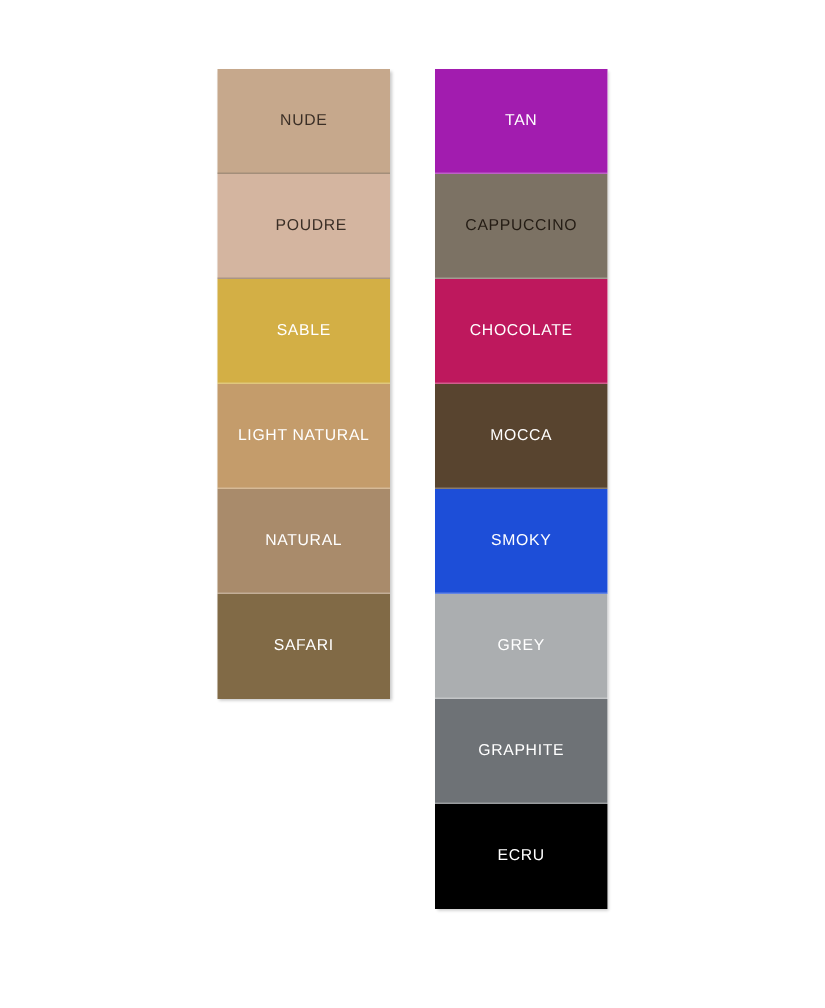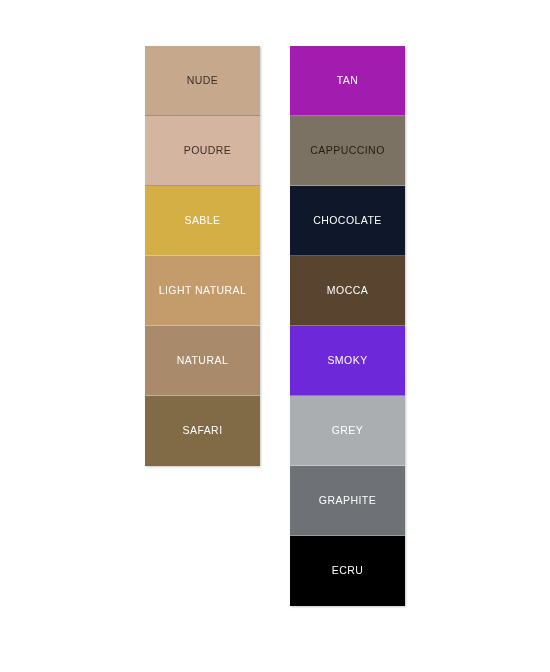--- a/index.html
+++ b/index.html
@@ -85,27 +85,27 @@
     </div>
   </div>
 
   <div class="swatch-column">
     <div class="swatch" style="background-color: #a21caf;">
       <span class="swatch-label" style="color: rgb(255, 255, 255);">TAN</span>
     </div>
     <div class="swatch" style="background-color: rgb(124, 114, 100);">
       <span class="swatch-label" style="color: rgb(36, 28, 20);">CAPPUCCINO</span>
     </div>
-    <div class="swatch" style="background-color: #0f172a;">
+    <div class="swatch" style="background-color: #be185d;">
       <span class="swatch-label" style="color: rgb(255, 255, 255);">CHOCOLATE</span>
     </div>
     <div class="swatch" style="background-color: rgb(88, 68, 47);">
       <span class="swatch-label" style="color: rgb(255, 255, 255);">MOCCA</span>
     </div>
-    <div class="swatch" style="background-color: #6d28d9;">
+    <div class="swatch" style="background-color: #1d4ed8;">
       <span class="swatch-label" style="color: rgb(255, 255, 255);">SMOKY</span>
     </div>
     <div class="swatch" style="background-color: rgb(171, 174, 176); justify-content: center;">
       <span class="swatch-label" style="color: rgb(255, 255, 255);">GREY</span>
     </div>
     <div class="swatch" style="background-color: rgb(110, 114, 118);">
       <span class="swatch-label" style="color: rgb(255, 255, 255); text-align: center;">GRAPHITE</span>
     </div>
     <div class="swatch" style="background-color: rgb(0, 0, 0);">
       <span class="swatch-label" style="color: rgb(255, 255, 255);">ECRU</span>

